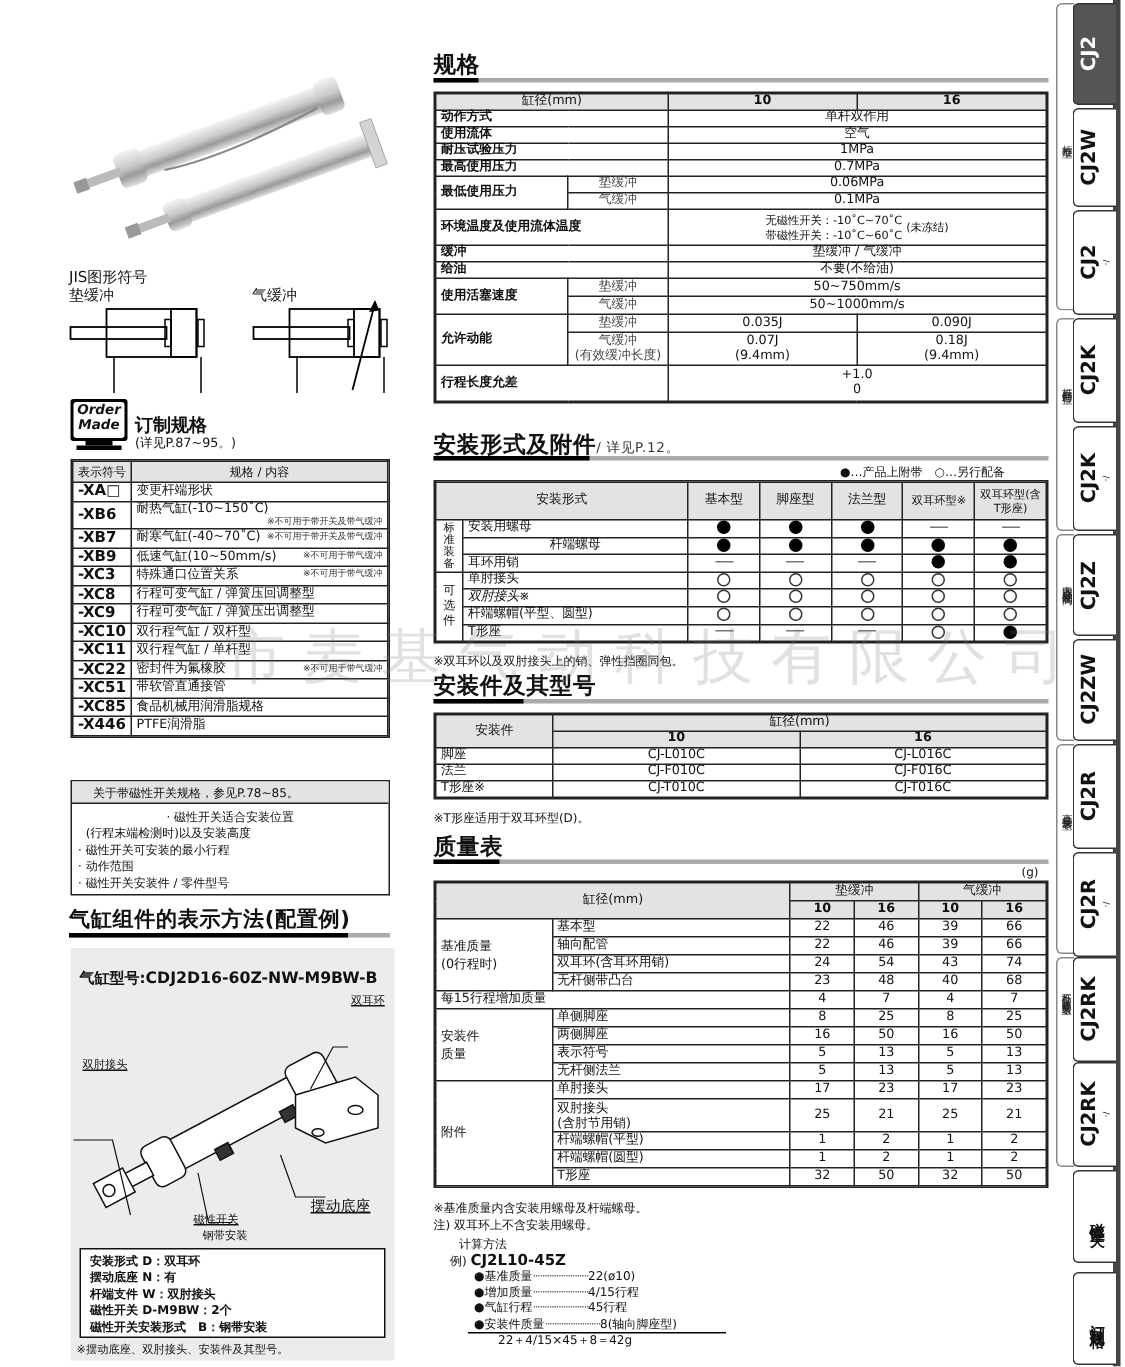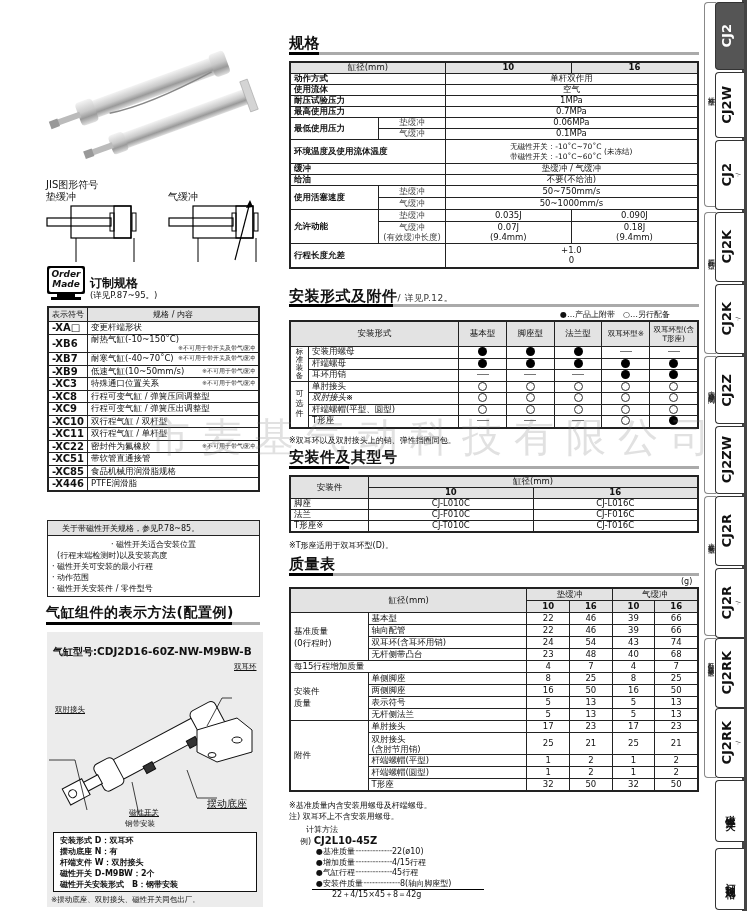--- a/index.html
+++ b/index.html
@@ -215,30 +215,30 @@
       <polyline points="185,38 175,38 160,66"></polyline>
       <polyline points="2,100 28,100 40,150"></polyline>
       <polyline points="170,138 150,138 140,110"></polyline>
       <polyline points="108,155 92,155 85,122"></polyline>
     </g>
   </svg>
   <div class="abs" style="left:187px;top:30px;font-size:7.5px;text-decoration:underline;">双耳环</div>
   <div class="abs" style="left:8px;top:73px;font-size:7.5px;text-decoration:underline;">双肘接头</div>
   <div class="abs" style="left:160px;top:165px;font-size:10px;text-decoration:underline;">摆动底座</div>
   <div class="abs" style="left:82px;top:176px;font-size:7.5px;text-decoration:underline;">磁性开关</div>
-  <div class="abs" style="left:78px;top:187px;font-size:7.5px;">钢带安装</div>
+  <div class="abs" style="left:88px;top:187px;font-size:7.5px;">钢带安装</div>
 
   <div class="abs" style="left:6px;top:200px;width:204px;height:60px;border:1.2px solid #111;background:#fff;padding:2px 6px;font-size:8px;line-height:11px;font-weight:bold;" id="config-legend">
       <div>安装形式 D：双耳环</div>
       <div>摆动底座 N：有</div>
       <div>杆端支件 W：双肘接头</div>
       <div>磁性开关 D-M9BW：2个</div>
       <div>磁性开关安装形式　B：钢带安装</div>
     </div>
-  <div class="abs" style="left:4px;top:263px;font-size:7.5px;">※摆动底座、双肘接头、磁性开关同包出厂。</div>
+  <div class="abs" style="left:4px;top:263px;font-size:7.5px;">※摆动底座、双肘接头、安装件及其型号。</div>
 </div>
 
 <div class="abs h2" style="left:289px;top:34px;">规格</div>
 <div class="h-rule" style="left:289px;top:52px;width:410px;">
     <i style="width:30px"></i>
   </div>
 
 <div class="abs tbl-outer" style="left:289px;top:61px;width:410px;">
   <table class="spec">
     <colgroup>
@@ -358,21 +358,21 @@
       <tbody id="mount-body">
         <tr style="height: 11.5px;">
           <td rowspan="3" class="c" style="white-space:normal;width:18px;line-height:8px;font-size:7.5px;padding:0 3px;">标准装备</td>
           <td>安装用螺母</td>
           <td class="c"><span class="dot"></span></td>
           <td class="c"><span class="dot"></span></td>
           <td class="c"><span class="dot"></span></td>
           <td class="c"><span class="dash"></span></td>
           <td class="c"><span class="dash"></span></td>
         </tr>
-        <tr style="height: 11.5px;">
+        <tr style="height: 11.5px; text-align: center;">
           <td>杆端螺母</td>
           <td class="c"><span class="dot"></span></td>
           <td class="c"><span class="dot"></span></td>
           <td class="c"><span class="dot"></span></td>
           <td class="c"><span class="dot"></span></td>
           <td class="c"><span class="dot"></span></td>
         </tr>
         <tr style="height: 11.5px;">
           <td>耳环用销</td>
           <td class="c"><span class="dash"></span></td>

